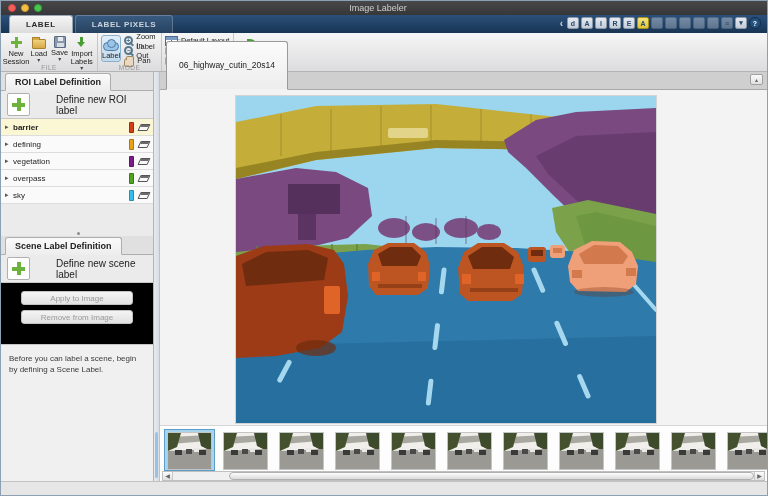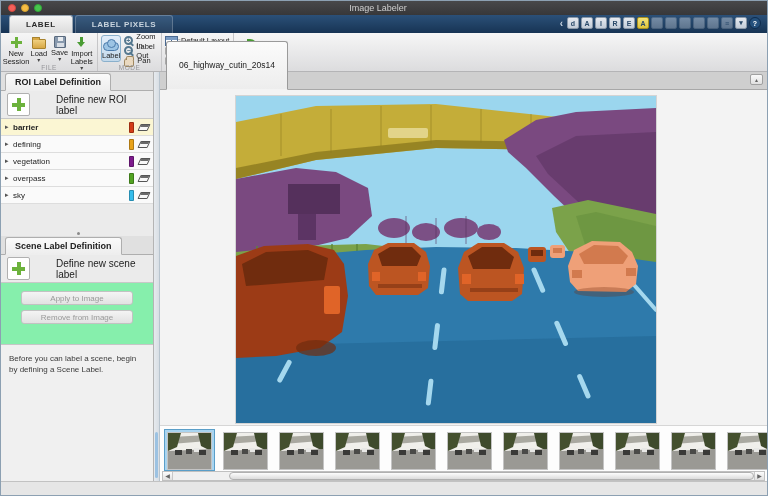--- a/index.html
+++ b/index.html
@@ -73,21 +73,21 @@
   .define-row .dtxt{font-size:10px;color:#222;padding-left:20px;}
   #roi-label-list{background:#fafafa;flex:none;}
   .lrow{height:16px;display:flex;align-items:center;border-bottom:1px solid #ddd;background:#fafafa;padding:0 4px;}
   .lrow.sel{background:#fbf6d3;}
   .lrow .arr{font-size:7px;color:#555;width:8px;flex:none;}
   .lrow .lname{font-size:8px;color:#222;flex:1;}
   .lrow.sel .lname{font-weight:bold;}
   .chip{width:5px;height:11px;border-radius:1px;border:1px solid rgba(0,0,0,.25);margin-right:5px;flex:none;box-sizing:border-box;}
   #roi-filler{flex:none;height:32px;background:#ebebeb;position:relative;}
   #splitter-dot{position:absolute;bottom:1px;left:50%;width:3px;height:3px;background:#8a8a8a;border-radius:50%;}
-  #scene-body{height:62px;background:#86efac;border-bottom:1px solid #c6c6c6;flex:none;padding-top:8px;box-sizing:border-box;}
+  #scene-body{height:62px;background:#000000;border-bottom:1px solid #c6c6c6;flex:none;padding-top:8px;box-sizing:border-box;}
   .scene-btn{display:block;width:112px;height:14px;margin:0 auto 5px auto;background:linear-gradient(#f4f4f4,#e2e2e2);border:1px solid #c2c2c2;border-radius:3px;font-size:8px;color:#9a9a9a;font-family:"Liberation Sans",sans-serif;}
   #scene-help{flex:1;background:#f0f0f0;font-size:8px;color:#3a3a3a;padding:8px 8px;line-height:11px;}
   #vsplit{width:6px;flex:none;background:linear-gradient(90deg,#e6eaee,#d8dee4);border-right:1px solid #b8c4ce;position:relative;box-sizing:border-box;}
   #vsplit .bthumb{position:absolute;bottom:4px;left:1px;width:3px;height:46px;background:#9cc2e2;border-radius:2px;}
   
   #viewer{flex:1;display:flex;flex-direction:column;background:#f3f3f3;min-width:0;}
   #doctab-strip{height:17px;background:#cfcfcf;border-bottom:1px solid #a8a8a8;position:relative;flex:none;}
   #doctab{position:absolute;left:6px;bottom:-1px;height:15px;line-height:15px;padding:16px 12px;background:linear-gradient(#fbfbfb,#ededed);border:1px solid #9a9a9a;border-bottom:1px solid #f3f3f3;border-radius:3px 3px 0 0;font-size:8.5px;color:#222;}
   #collapse-btn{position:absolute;right:4px;top:2px;}
   #canvas{flex:1;position:relative;min-height:0;}

